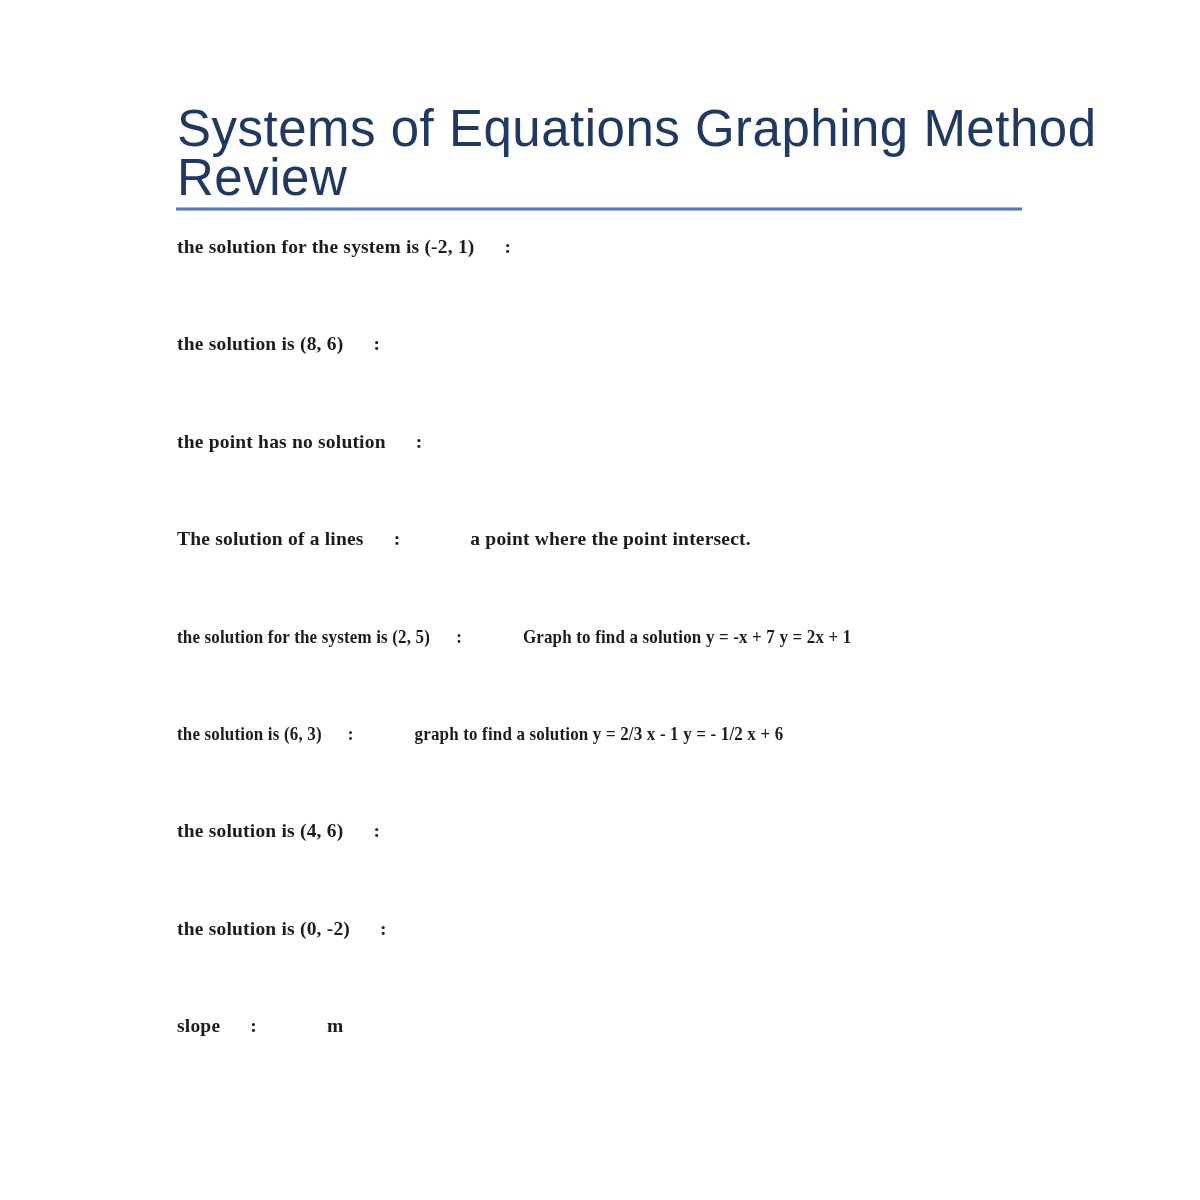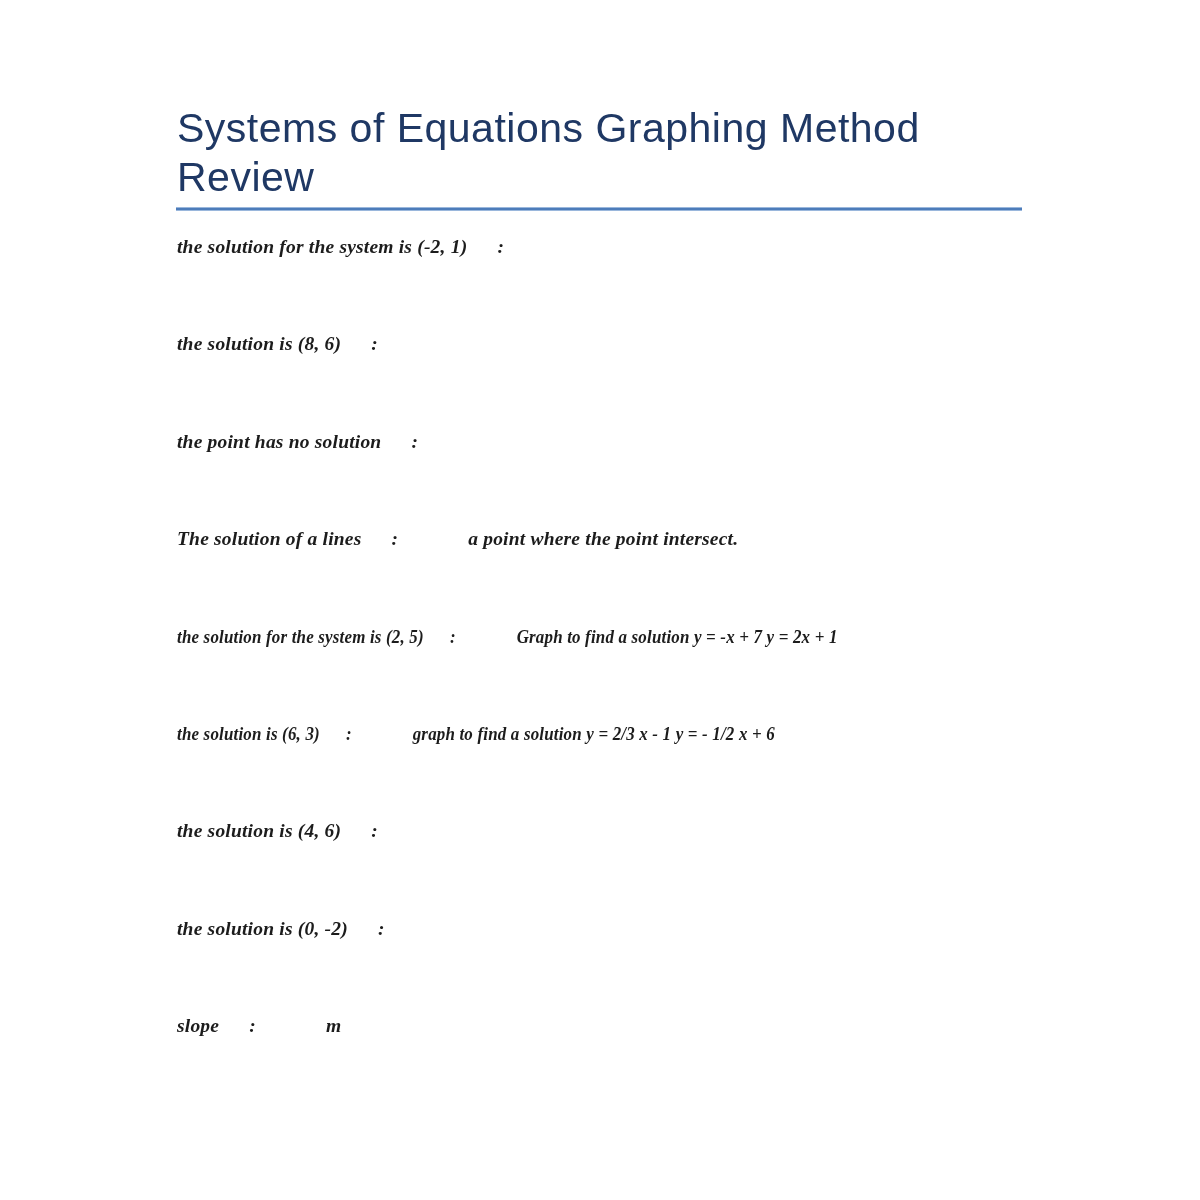--- a/index.html
+++ b/index.html
@@ -15,21 +15,21 @@
     overflow: hidden;
     font-family: "Liberation Serif", serif;
   }
   .doc-title {
     position: absolute;
     left: 177px;
     top: 104px;
     margin: 0;
     font-family: "Liberation Sans", sans-serif;
     font-weight: 400;
-    font-size: 41px;
+    font-size: 51px;
     line-height: 49px;
     letter-spacing: 0.5px;
     color: #1f3864;
   }
   .title-line { display: block; }
   .title-rule {
     position: absolute;
     left: 176px;
     top: 207px;
     width: 846px;
@@ -37,21 +37,20 @@
     background: linear-gradient(to bottom,
       #9ab7dc 0px, #9ab7dc 1px,
       #4d7cba 1px, #4d7cba 3px,
       #9ab7dc 3px, #9ab7dc 4px);
   }
   .rows {
     position: absolute;
     left: 177px;
     top: 234px;
     right: 8px;
-    font-style: italic;
   }
   .row {
     height: 97.4px;
     font-size: 19.5px;
     line-height: 26px;
     font-weight: 700;
     color: #1c1c1c;
     letter-spacing: 0.2px;
     white-space: nowrap;
   }

